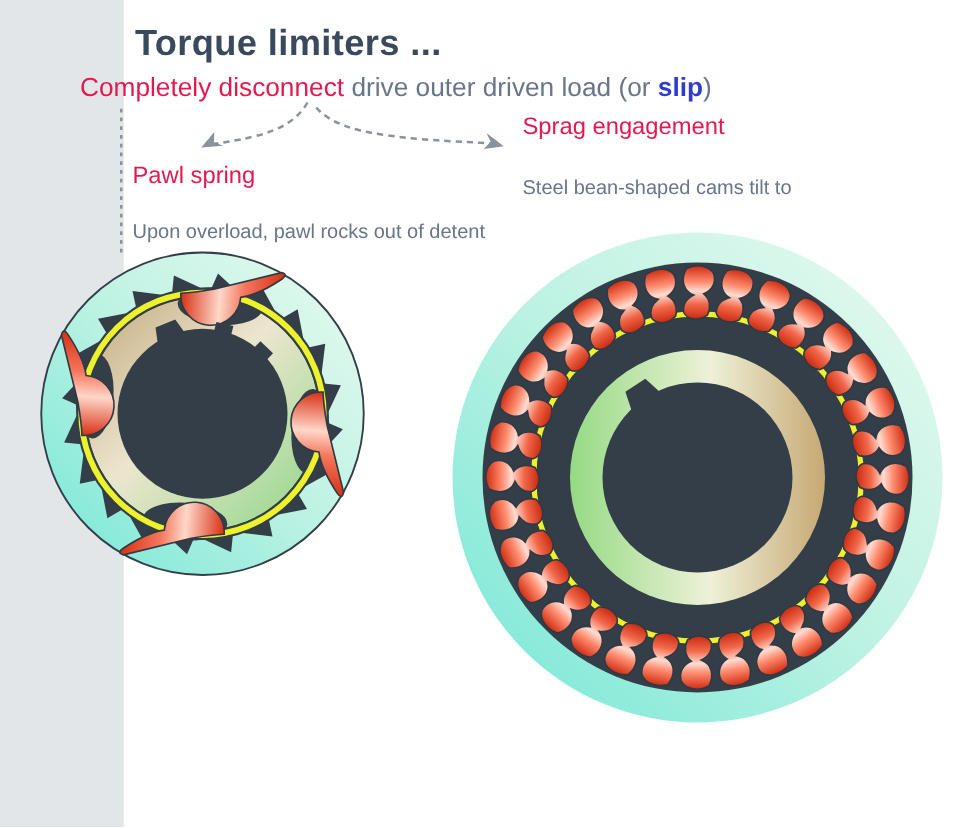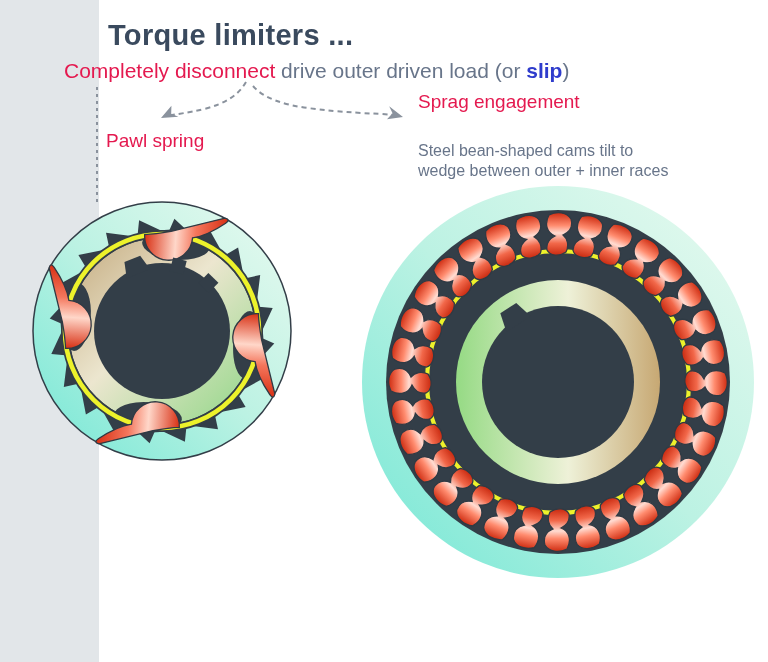--- a/index.html
+++ b/index.html
@@ -150,20 +150,20 @@
   </svg>
 
   <div class="txt page-title">Torque limiters ...</div>
 
   <div class="txt subtitle">
     <span class="em">Completely disconnect</span><span> drive outer driven load (or </span><span class="slip">slip</span><span>)</span>
   </div>
 
   <div class="txt branch-head pawl-head">Pawl spring</div>
   <div class="txt branch-desc pawl-desc">
+    <div>Upon overload, pawl rocks out of detent</div>
   </div>
 
   <div class="txt branch-head sprag-head">Sprag engagement</div>
   <div class="txt branch-desc sprag-desc">
     <div>Steel bean-shaped cams tilt to</div>
-    <div>wedge between outer + inner races</div>
   </div>
 </div>
 
 </body></html>

